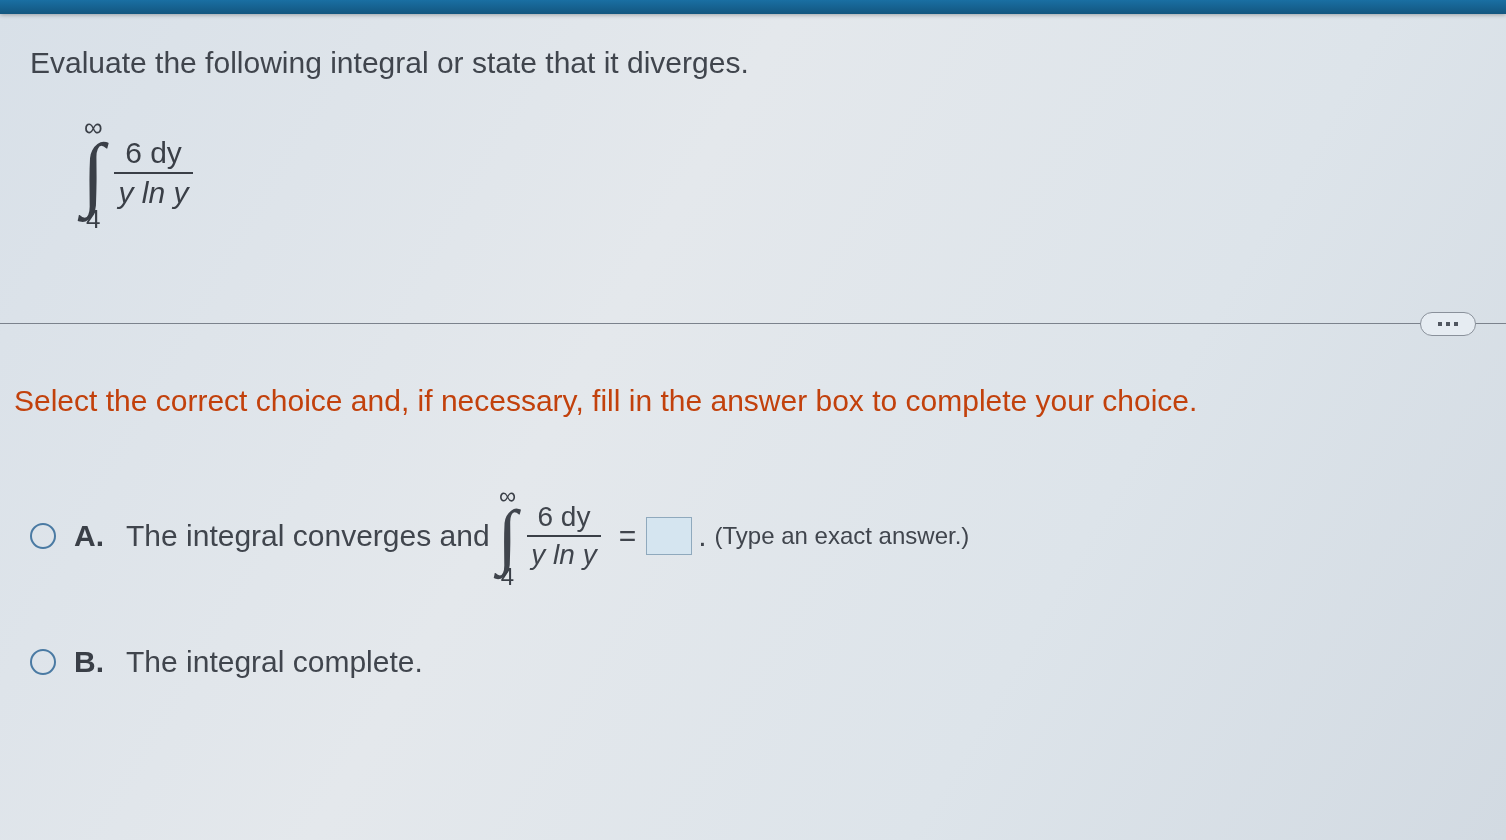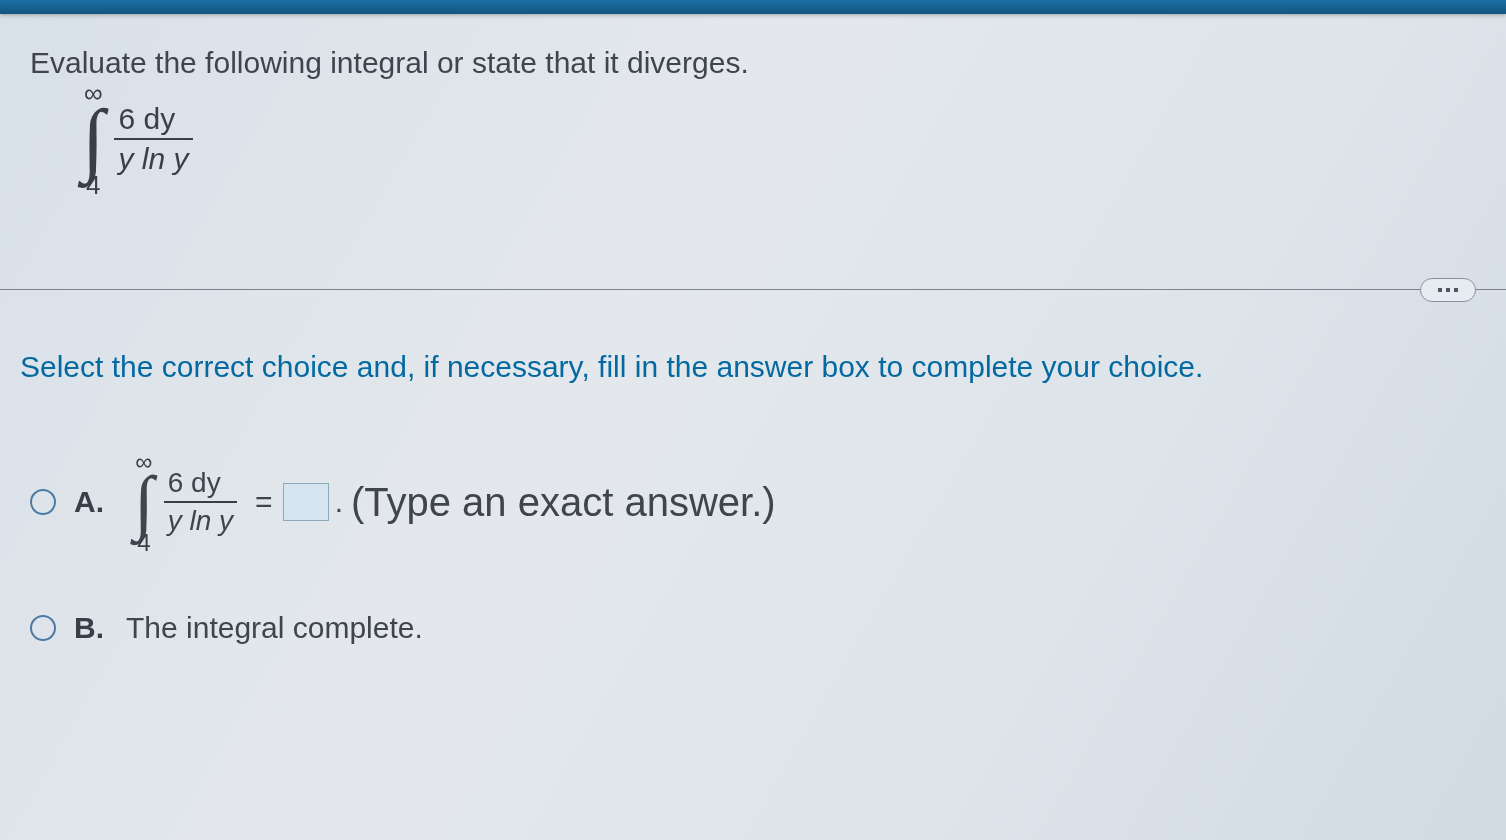--- a/index.html
+++ b/index.html
@@ -17,20 +17,21 @@
     height: 14px;
     background: linear-gradient(180deg, #1a6fa3 0%, #13567f 100%);
     box-shadow: 0 1px 4px rgba(0,0,0,0.3);
   }
   .content {
     padding: 32px 30px 24px 30px;
   }
   .prompt {
     font-size: 30px;
     color: #40454d;
+    margin-bottom: 34px;
   }
   .integral-main {
     margin-left: 52px;
     margin-bottom: 56px;
     display: inline-block;
   }
   .int-wrap {
     display: flex;
     align-items: center;
   }
@@ -53,20 +54,21 @@
   }
   .int-lower {
     font-size: 26px;
     color: #3a3f47;
     line-height: 1;
     margin-top: -4px;
   }
   .frac {
     display: inline-flex;
     flex-direction: column;
+    align-items: center;
     font-size: 30px;
     font-family: Arial, sans-serif;
   }
   .frac .num { padding: 0 4px 2px 4px; }
   .frac .bar { width: 100%; border-top: 2px solid #3a3f47; }
   .frac .den { padding: 2px 4px 0 4px; font-style: italic; }
   .divider-row {
     position: relative;
     margin: 0 0 48px 0;
     height: 24px;
@@ -91,22 +93,22 @@
     align-items: center;
     justify-content: center;
     gap: 4px;
     cursor: pointer;
   }
   .more-pill span.dot {
     width: 4px; height: 4px; background: #505660; border-radius: 0;
   }
   .instruction {
     font-size: 30px;
-    color: #0369a1;
-    margin: 0 30px 66px 20px;
+    color: #c2410c;
+    margin: 0 30px 66px 14px;
   }
   .options {
     padding: 0 30px;
   }
   .option-row {
     display: flex;
     align-items: center;
     margin-bottom: 56px;
   }
   .radio {
@@ -145,21 +147,21 @@
   .answer-box {
     width: 46px;
     height: 38px;
     background: #d5e5f0;
     border: 1.5px solid #8fa9bd;
     display: inline-block;
     cursor: text;
   }
   .hint {
     margin-left: 8px;
-    font-size: 40px;
+    font-size: 24px;
     color: #40454d;
   }
 </style>
 </head>
 <body>
 
 <div class="topbar"></div>
 
 <div class="content">
   <div class="prompt">Evaluate the following integral or state that it diverges.</div>
@@ -190,20 +192,21 @@
 </div>
 
 <div class="instruction">Select the correct choice and, if necessary, fill in the answer box to complete your choice.</div>
 
 <div class="options">
 
   <div class="option-row">
     <div class="radio"></div>
     <div class="opt-label">A.</div>
     <div class="opt-text">
+      <span>The integral converges and</span>
       <span class="inline-int">
         <span class="int-symbol">
           <span class="int-upper">∞</span>
           <span class="int-sign">∫</span>
           <span class="int-lower">4</span>
         </span>
         <span class="frac">
           <span class="num">6 dy</span>
           <span class="bar"></span>
           <span class="den">y ln y</span>

